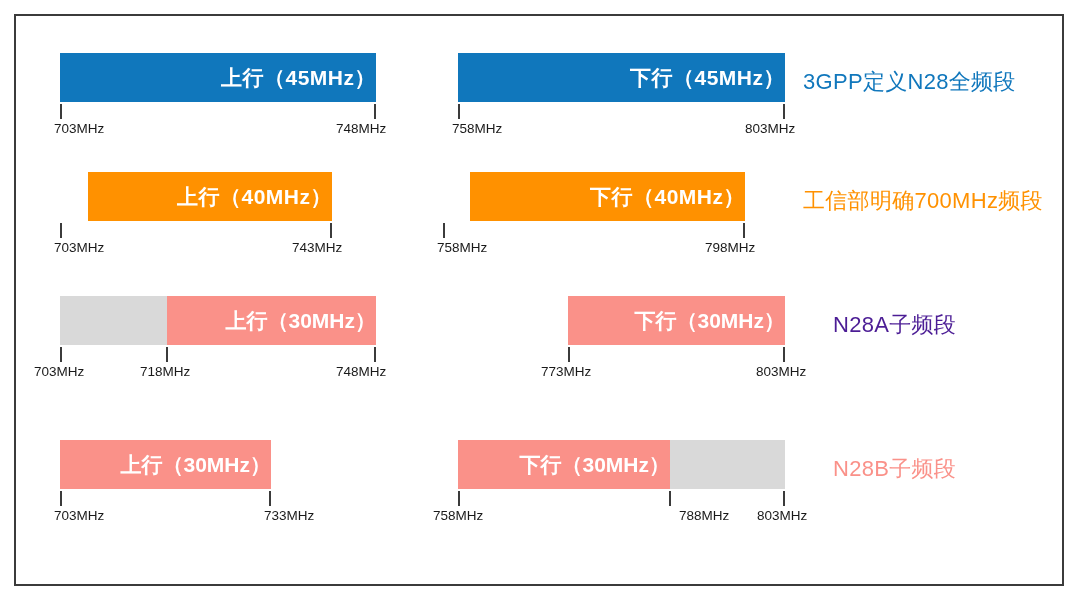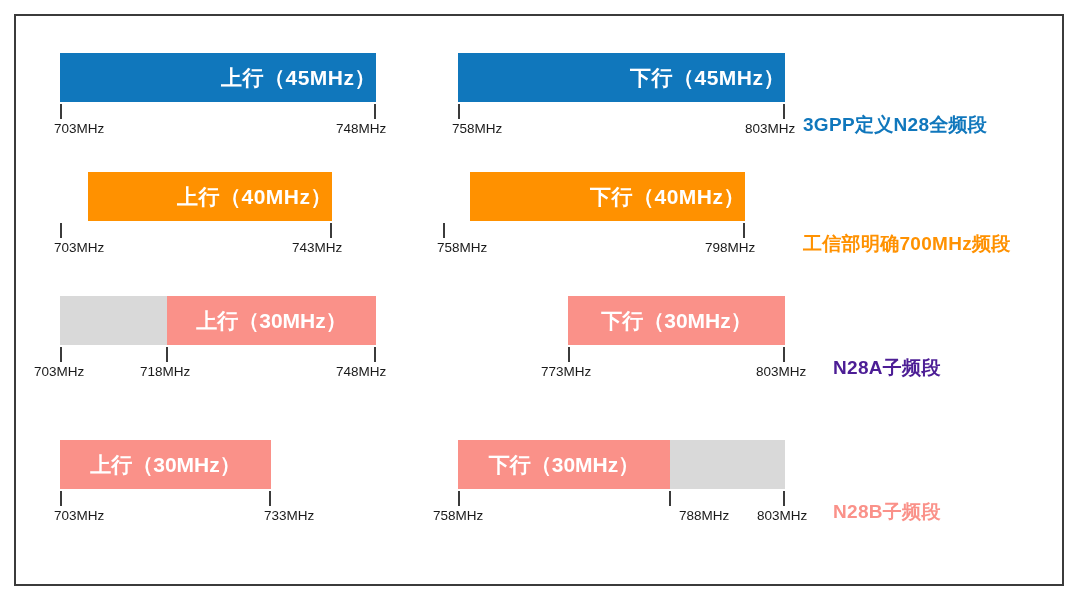--- a/index.html
+++ b/index.html
@@ -65,21 +65,21 @@
   }
   .seg-fill {
     position: absolute;
     height: 49px;
   }
   .seg-fill .bar-label {
     display: block;
     width: 100%;
     height: 100%;
     line-height: 49px;
-    text-align: center;
+    text-align: right;
     color: #ffffff;
     font-size: 21px;
     font-weight: bold;
     white-space: nowrap;
   }
 
   
   .tick {
     position: absolute;
     width: 2px;
@@ -92,25 +92,24 @@
     position: absolute;
     font-size: 13.5px;
     color: #1a1a1a;
     white-space: nowrap;
     font-weight: normal;
   }
 
   
   .annotation {
     position: absolute;
-    font-size: 19px;
-    font-weight: bold;
+    font-size: 22px;
+    font-weight: normal;
     white-space: nowrap;
     letter-spacing: 0.3px;
-    margin-top: 45px;
   }
 </style>
 </head>
 <body>
 
 <div id="page">
   <div id="frame"></div>
 
   <div class="row" style="top:53px;">
     <div class="bar" style="left:60px; top:0; width:316px; background:#1077BC;">

